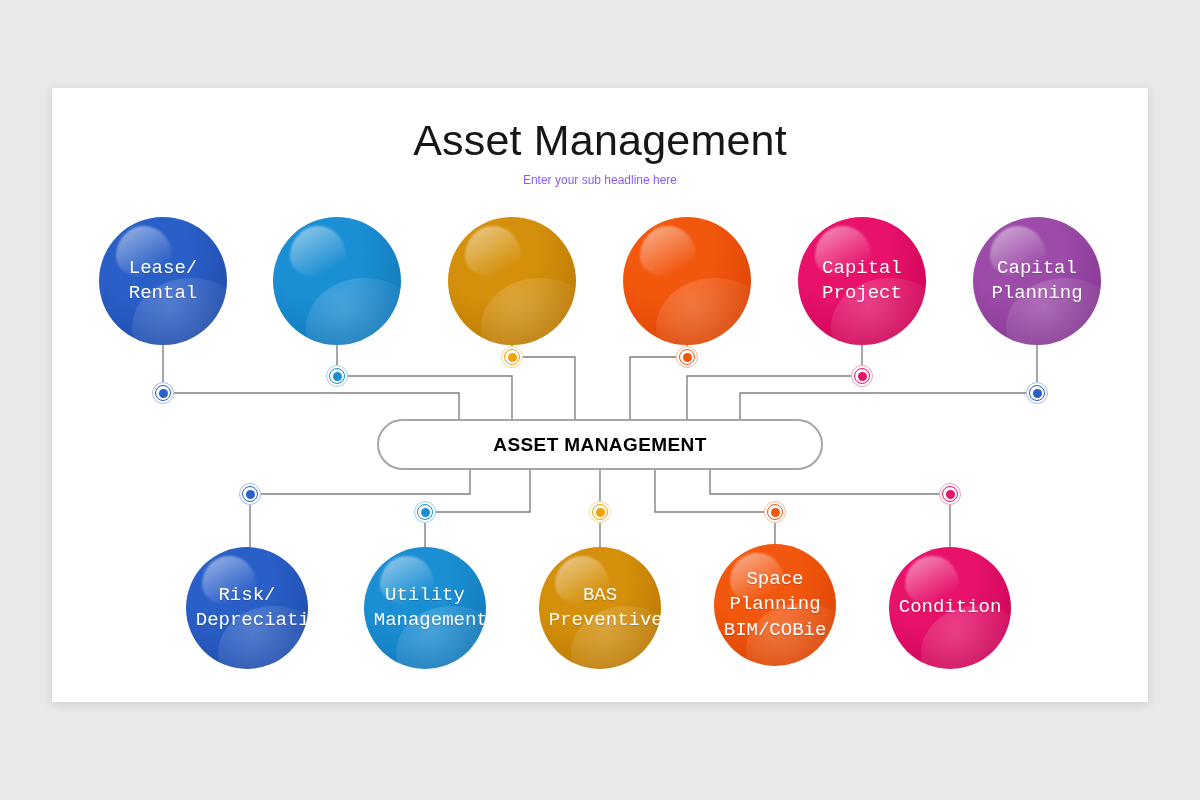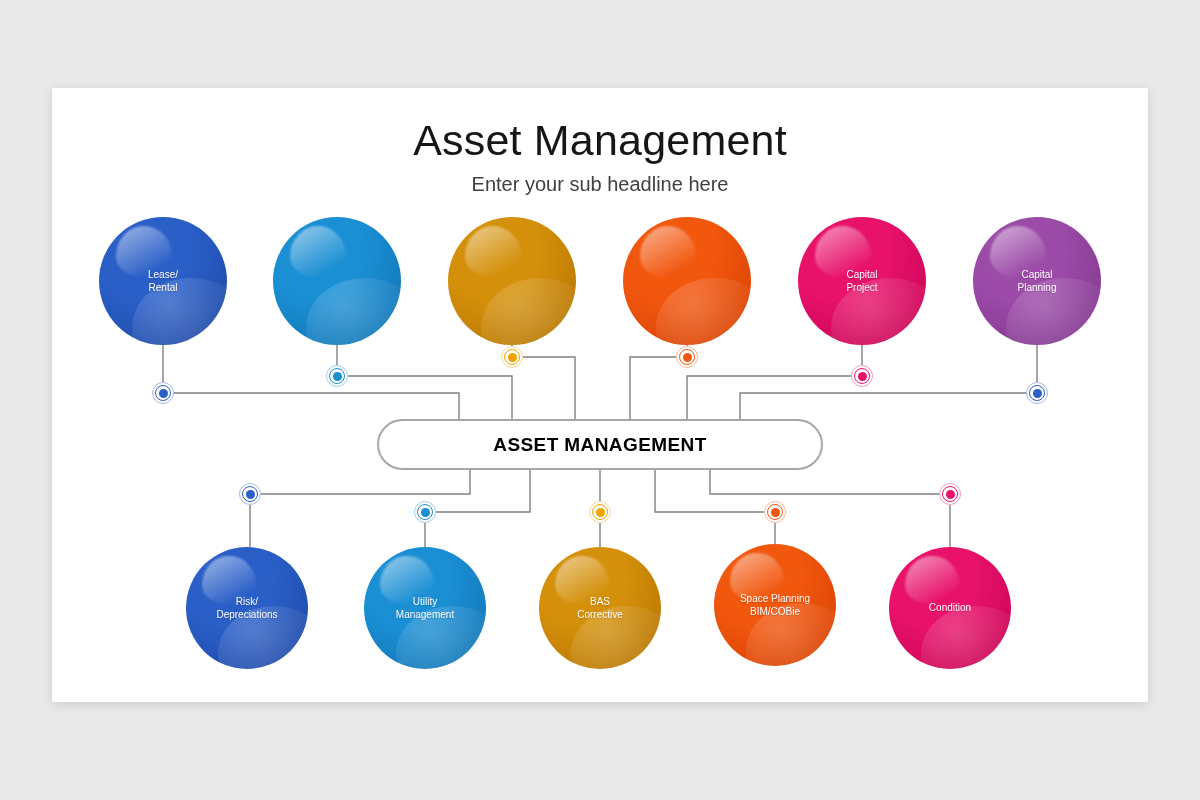--- a/index.html
+++ b/index.html
@@ -38,23 +38,23 @@
     color: #161616;
     letter-spacing: .2px;
     white-space: nowrap;
   }
   #page-subtitle {
     position: absolute;
     left: 0;
     top: 85px;
     width: 100%;
     text-align: center;
-    font-size: 20px;
+    font-size: 12px;
     font-weight: 400;
-    color: #404040;
+    color: #8b5cf6;
   }
 
   
   #connector-layer {
     position: absolute;
     left: 0;
     top: 0;
     width: 1200px;
     height: 800px;
     pointer-events: none;
@@ -88,26 +88,27 @@
     pointer-events: none;
   }
   .node-label {
     position: absolute;
     left: 8%;
     top: 50%;
     width: 84%;
     transform: translateY(-50%);
     text-align: center;
     color: #ffffff;
-    font-size: 10px;
+    font-size: 19px;
     line-height: 1.33;
     font-weight: 400;
     text-shadow: 0 1px 1px rgba(0,0,0,.18);
     white-space: pre-line;
     pointer-events: none;
+    font-family: Liberation Mono, monospace;
   }
 
   
   #center-pill {
     position: absolute;
     left: 377px;
     top: 419px;
     width: 446px;
     height: 51px;
     background: #ffffff;
@@ -236,21 +237,21 @@
     <div class="node" style="left: 364px; top: 547px; width: 122px; height: 122px; background: radial-gradient(circle at 33% 26%, rgb(27, 143, 212) 0%, rgb(27, 143, 212) 38%, rgb(14, 111, 174) 100%);">
       <div class="node-gloss"></div>
       <div class="node-shade"></div>
       <div class="node-label">Utility
 Management</div>
     </div>
     <div class="node" style="left: 539px; top: 547px; width: 122px; height: 122px; background: radial-gradient(circle at 33% 26%, rgb(212, 144, 10) 0%, rgb(212, 144, 10) 38%, rgb(176, 111, 0) 100%);">
       <div class="node-gloss"></div>
       <div class="node-shade"></div>
       <div class="node-label">BAS
-Corrective</div>
+Preventive</div>
     </div>
     <div class="node" style="left: 714px; top: 544px; width: 122px; height: 122px; background: radial-gradient(circle at 33% 26%, rgb(242, 87, 14) 0%, rgb(242, 87, 14) 38%, rgb(210, 61, 0) 100%);">
       <div class="node-gloss"></div>
       <div class="node-shade"></div>
       <div class="node-label">Space Planning
 BIM/COBie</div>
     </div>
     <div class="node" style="left: 889px; top: 547px; width: 122px; height: 122px; background: radial-gradient(circle at 33% 26%, rgb(232, 18, 107) 0%, rgb(232, 18, 107) 38%, rgb(194, 0, 80) 100%);">
       <div class="node-gloss"></div>
       <div class="node-shade"></div>

